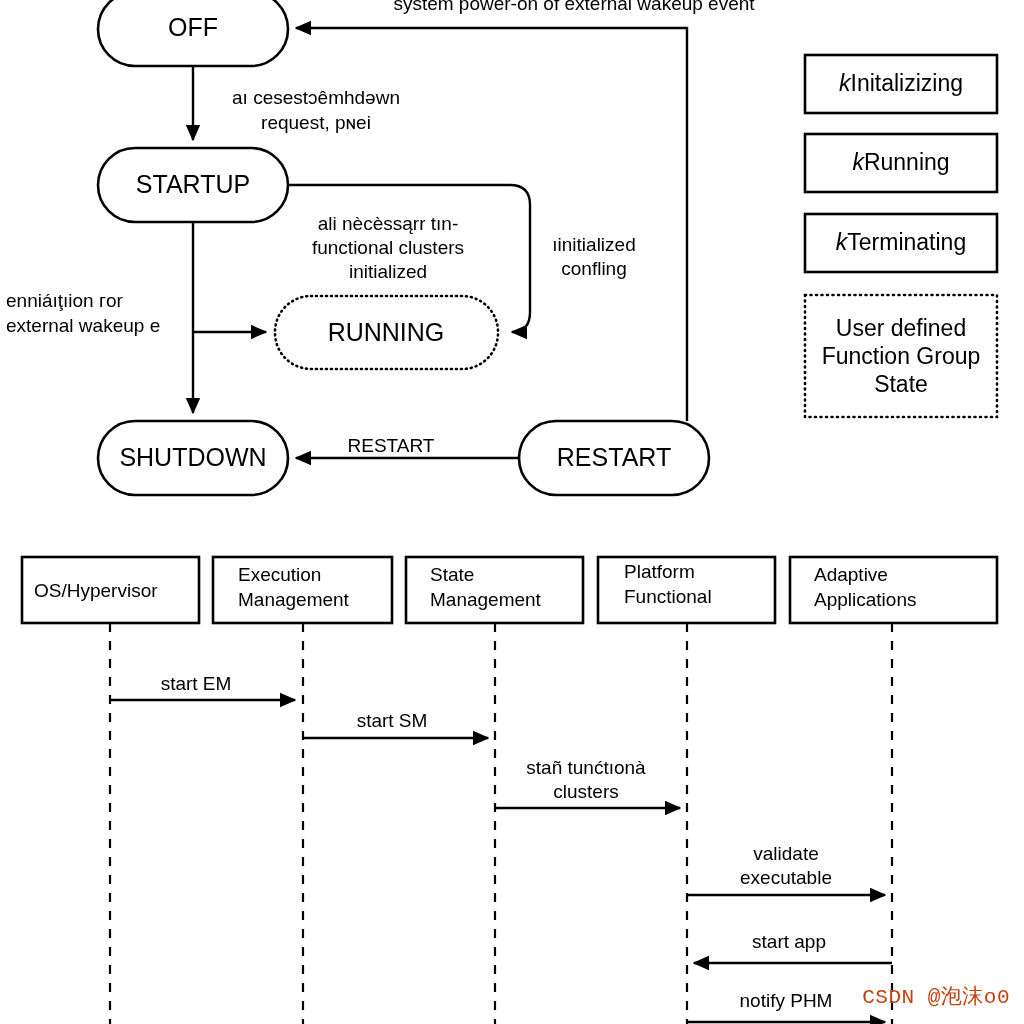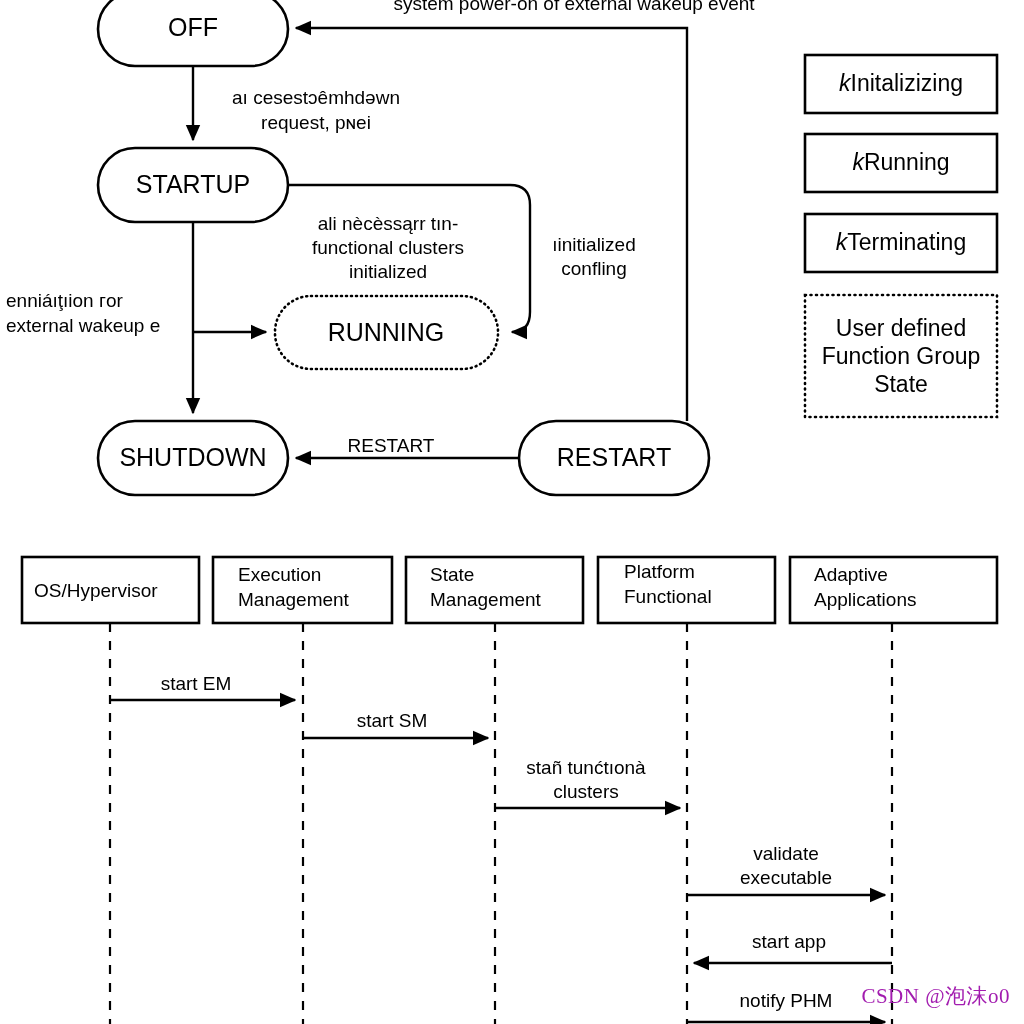--- a/index.html
+++ b/index.html
@@ -95,23 +95,23 @@
   .lifeline {
     stroke: #000000;
     stroke-width: 2.2;
     stroke-dasharray: 9 9;
     fill: none;
   }
   .watermark {
     position: absolute;
     right: 14px;
     bottom: 14px;
-    font-family: Liberation Serif, serif;
+    font-family: Liberation Mono, monospace;
     font-size: 21px;
-    color: #a21caf;
+    color: #c2410c;
     letter-spacing: 0.5px;
     white-space: nowrap;
     pointer-events: none;
   }
 </style>
 </head>
 <body>
 
 <div id="canvas">
 

